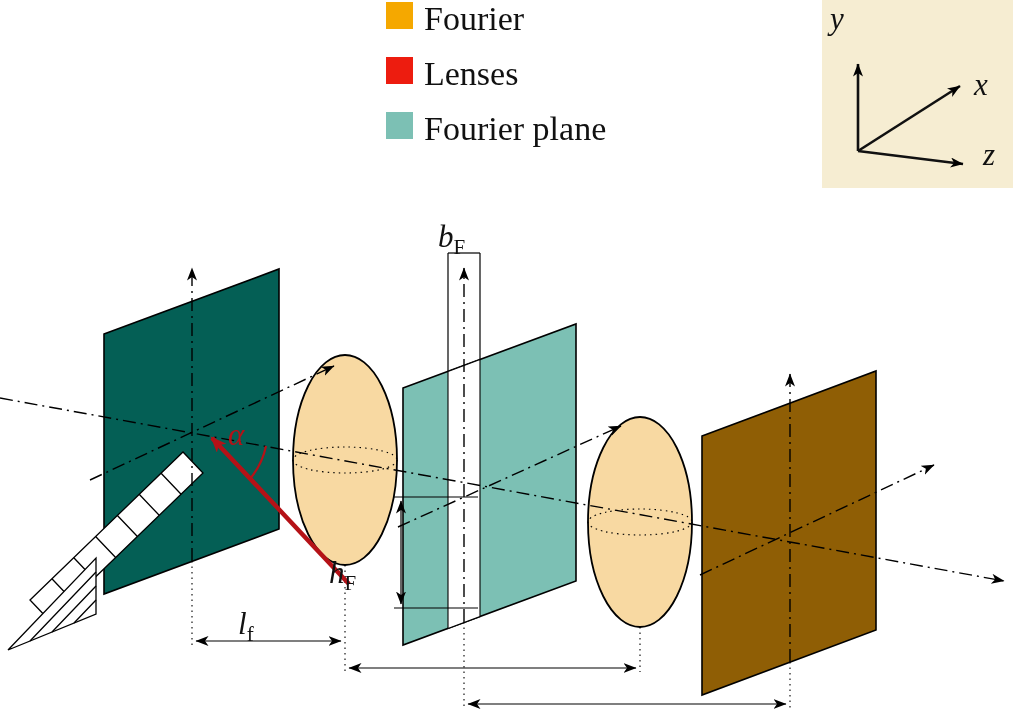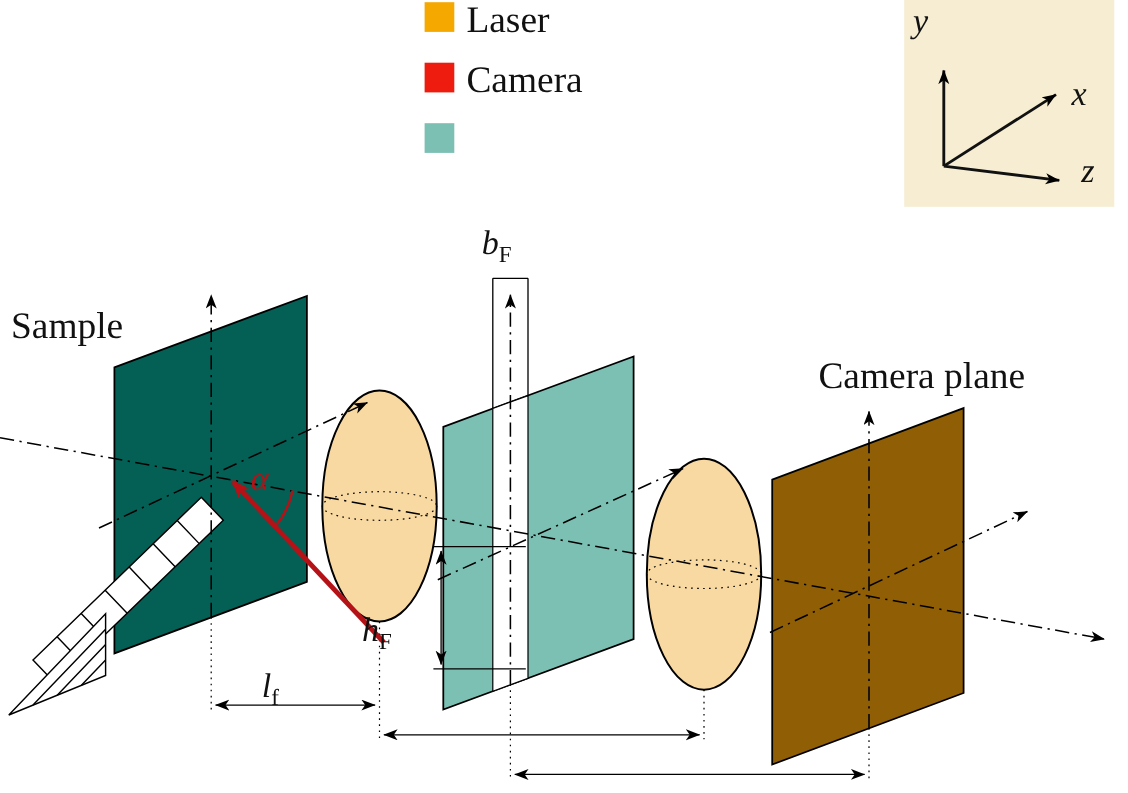--- a/index.html
+++ b/index.html
@@ -102,31 +102,30 @@
       <path d="M349,668 L636,668" marker-start="url(#ah)" marker-end="url(#ah)"></path>
       <path d="M468,704 L786,704" marker-start="url(#ah)" marker-end="url(#ah)"></path>
     </g>
 
     <g>
       <path d="M349,584 L212,438" stroke-width="4.5" fill="none" marker-end="url(#ahr)" stroke="#B51217"></path>
       <path d="M266,446 A75,75 0 0 1 249,480" stroke-width="2.2" fill="none" stroke="#B51217"></path>
     </g>
   </svg>
 
-  <div class="t big" style="left:424px; top:0px;">Laser</div>
-  <div class="t big" style="left:424px; top:55px;">Camera</div>
+  <div class="t big" style="left:424px; top:0px;">Fourier</div>
+  <div class="t big" style="left:424px; top:55px;">Lenses</div>
+  <div class="t big" style="left:424px; top:110px;">Fourier plane</div>
 
   <div class="t math" style="left:830px; top:2px;">y</div>
   <div class="t math" style="left:974px; top:68px;">x</div>
   <div class="t math" style="left:983px; top:138px;">z</div>
 
-  <div class="t big" style="left:10px; top:278px;">Sample</div>
-  <div class="t big" style="left:744px; top:324px;">Camera plane</div>
 
-  <div class="t math" style="left:438px; top:204px;text-align:center;"><span>b</span><sub>F</sub></div>
+  <div class="t math" style="left:438px; top:220px;text-align:center;"><span>b</span><sub>F</sub></div>
 
   <div class="t math" style="left:329px; top:556px;"><span>h</span><sub>F</sub></div>
 
   <div class="t math" style="left:238px; top:607px;"><span>l</span><sub>f</sub></div>
 
   <div class="t math laser-text" style="left:228px; top:418px;">α</div>
 
 </div>
 
 </body></html>

